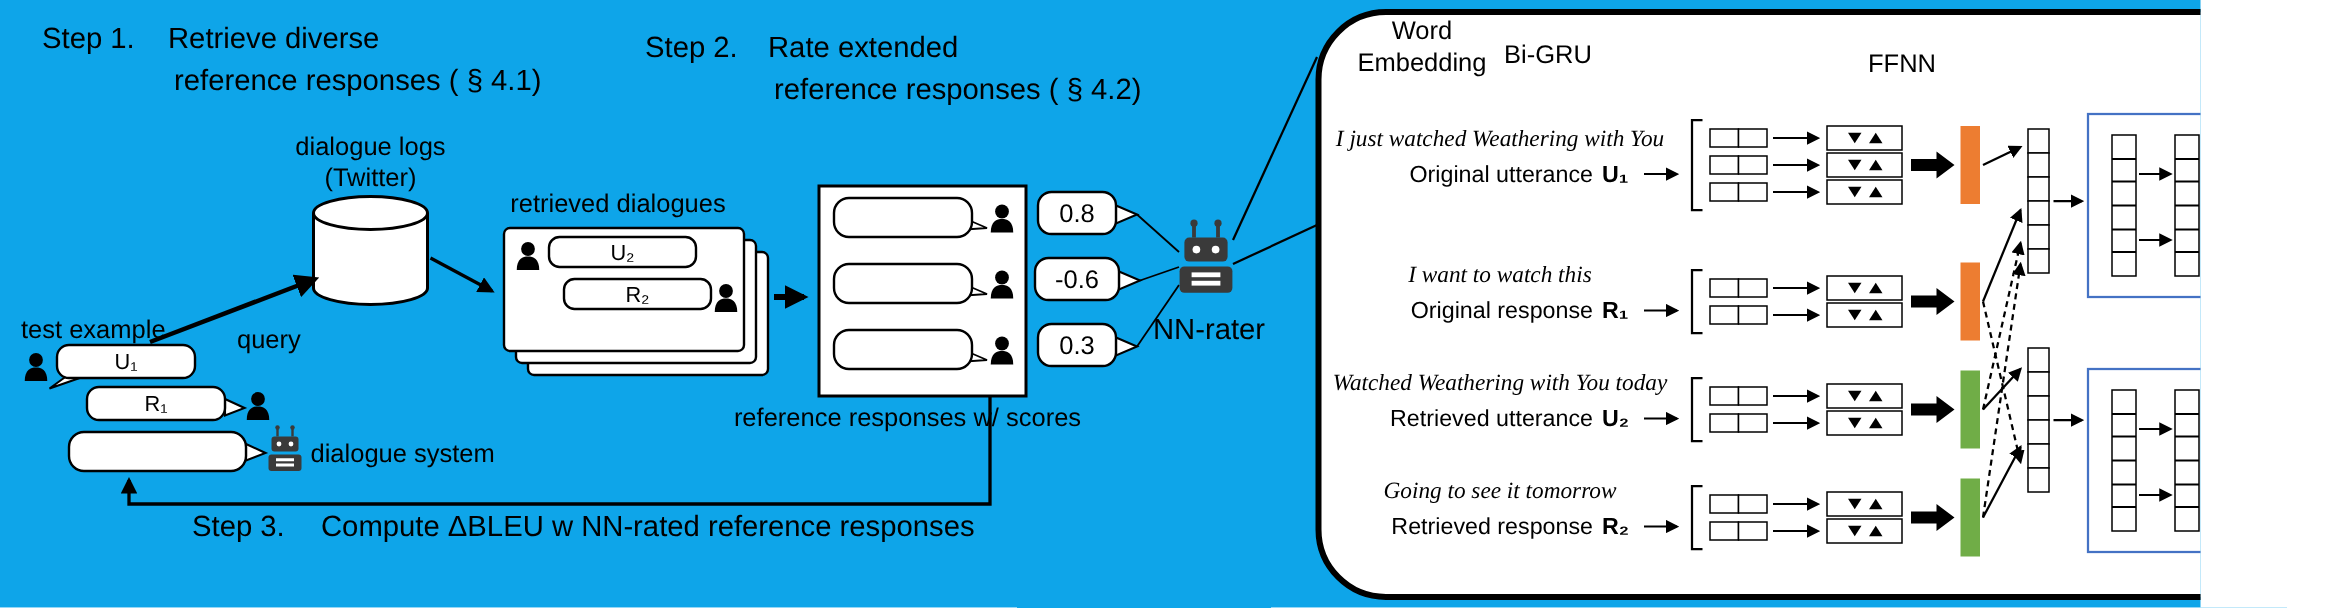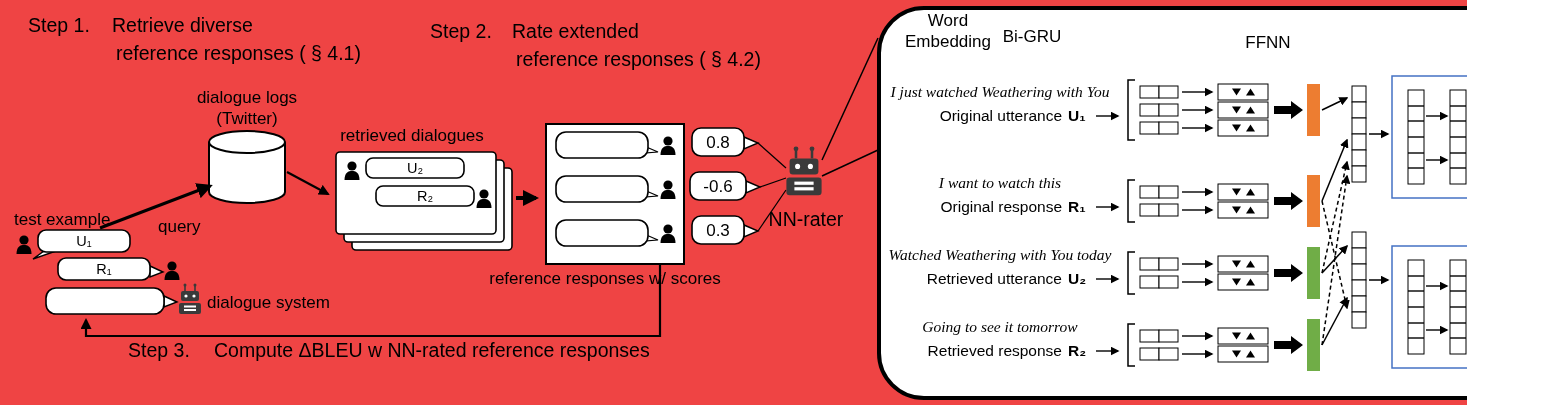--- a/index.html
+++ b/index.html
@@ -1,16 +1,16 @@
 <!DOCTYPE html>
 <html><head>
 <meta charset="utf-8">
 <style>
   html,body{margin:0;padding:0;background:#fff;}
-  #stage{position:relative;width:1467px;height:405px;background:#ef4444;overflow:hidden;}
+  #stage{position:relative;width:1467px;height:405px;background:#0ea5e9;overflow:hidden;}
   svg text{font-family:"Liberation Sans","DejaVu Sans",sans-serif;fill:#000;}
   .t-step{font-size:19.5px;}
   .t-label{font-size:17px;}
   .t-small{font-size:14.5px;}
   .t-score{font-size:17px;}
   .t-head{font-size:17px;}
   .t-out{font-size:17px;}
   .t-sent{font-family:"Liberation Serif","DejaVu Serif",serif;font-style:italic;font-size:15.5px;}
   .t-rowlabel{font-size:15.5px;}
   .t-var{font-size:15.5px;font-weight:bold;}

